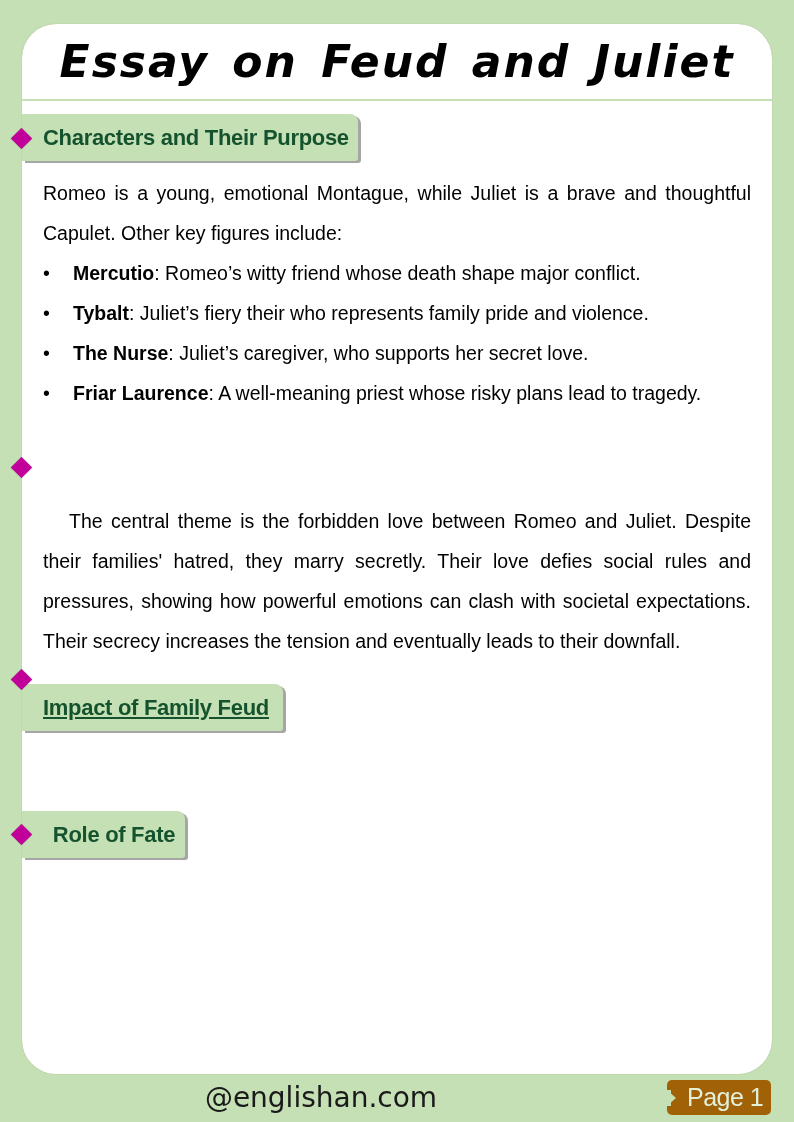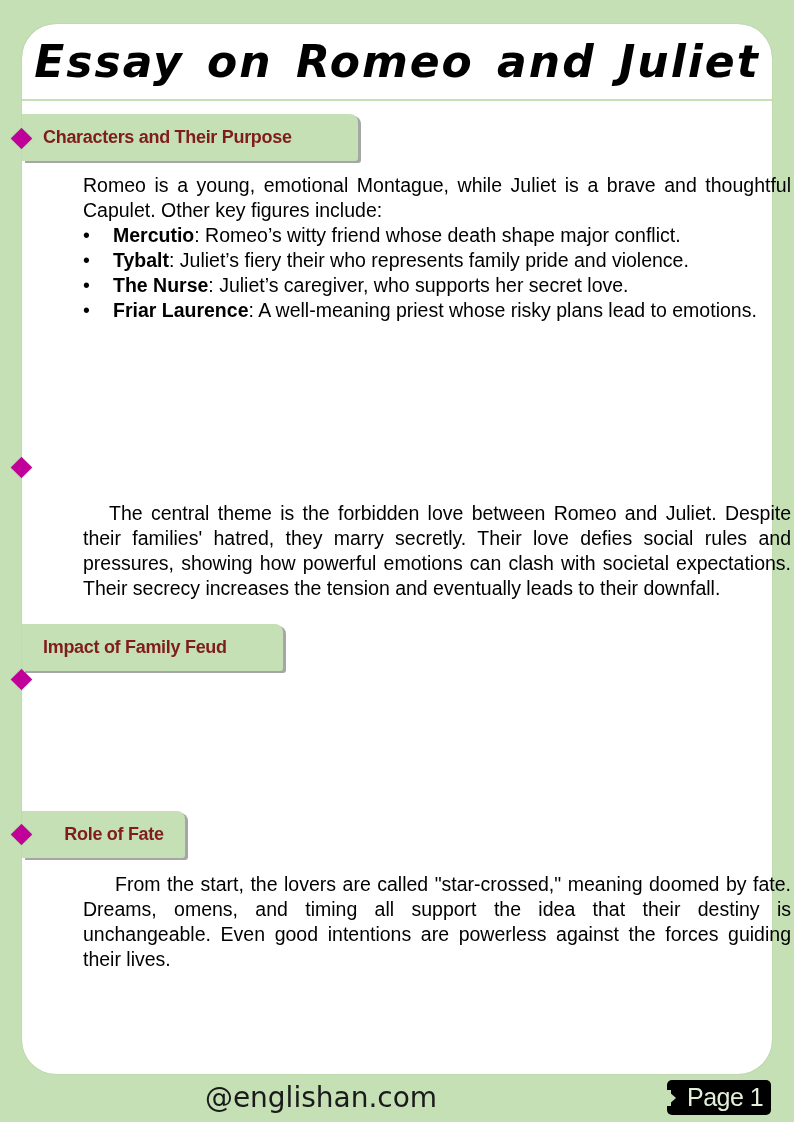--- a/index.html
+++ b/index.html
@@ -43,44 +43,43 @@
     .section-header {
       position: absolute;
       left: 22px;
       height: 47px;
       background: #c5e0b4;
       border-top-right-radius: 8px;
       border-bottom-right-radius: 3px;
       box-shadow: 3px 2px 0 #a6a6a6;
       font-family: "Liberation Sans", sans-serif;
       font-weight: bold;
-      font-size: 18px;
-      color: #7f1d1d;
+      font-size: 22px;
+      color: #14532d;
       line-height: 47px;
       padding-left: 21px;
       letter-spacing: -0.3px;
     }
     .diamond {
       position: absolute;
       left: 14px;
       width: 15px; height: 15px;
       background: #c00099;
       transform: rotate(45deg);
       box-shadow: 0 0 1px rgba(120,0,90,0.6);
     }
     .body-text {
       position: absolute;
       left: 43px;
       width: 708px;
       font-family: "Liberation Sans", sans-serif;
       font-size: 19.5px;
-      line-height: 25px;
+      line-height: 40px;
       color: #000;
       text-align: justify;
-      margin-left: 40px;
     }
     .body-text p { margin: 0; }
     .indent { text-indent: 26px; }
     .indent-sm { text-indent: 32px; }
     .bullet-list { list-style: none; }
     .bullet-list li {
       position: relative;
       padding-left: 30px;
       text-align: justify;
     }
@@ -96,21 +95,21 @@
       text-align: center;
       font-family: "DejaVu Sans", sans-serif;
       font-size: 28px;
       line-height: 42px;
       color: #1a1a1a;
     }
     .page-badge {
       position: absolute;
       left: 667px; top: 1080px;
       width: 104px; height: 35px;
-      background: #000000;
+      background: #a16207;
       border-radius: 5px;
       color: #e2f0d9;
       font-family: "Liberation Sans", sans-serif;
       font-size: 25px;
       line-height: 35px;
       padding-left: 20px;
       letter-spacing: -0.5px;
     }
     .page-badge .notch {
       position: absolute;
@@ -126,21 +125,21 @@
       width: 4px; height: 16px;
       background: #c5e0b4;
     }
   </style>
 </head>
 <body>
 
 <div class="page">
   <div class="card"></div>
 
-  <h1 class="title">Essay on Romeo and Juliet</h1>
+  <h1 class="title">Essay on Feud and Juliet</h1>
   <div class="title-divider"></div>
 
   <div class="section-header" style="top:114px; width:336px;">
     <span>Characters and Their Purpose</span>
   </div>
   <div class="diamond" style="top:131px;"></div>
 
   <div class="body-text" style="top:173px;">
     <p>Romeo is a young, emotional Montague, while Juliet is a brave and thoughtful Capulet. Other key figures include:</p>
     <ul class="bullet-list">
@@ -151,45 +150,42 @@
       <li>
         <span class="dot">•</span>
         <b>Tybalt</b><span>: Juliet’s fiery their who represents family pride and violence.</span>
       </li>
       <li>
         <span class="dot">•</span>
         <b>The Nurse</b><span>: Juliet’s caregiver, who supports her secret love.</span>
       </li>
       <li>
         <span class="dot">•</span>
-        <b>Friar Laurence</b><span>: A well-meaning priest whose risky plans lead to emotions.</span>
+        <b>Friar Laurence</b><span>: A well-meaning priest whose risky plans lead to tragedy.</span>
       </li>
     </ul>
   </div>
 
   <div class="diamond" style="top:460px;"></div>
 
   <div class="body-text" style="top:501px;">
     <p class="indent">The central theme is the forbidden love between Romeo and Juliet. Despite their families' hatred, they marry secretly. Their love defies social rules and pressures, showing how powerful emotions can clash with societal expectations. Their secrecy increases the tension and eventually leads to their downfall.</p>
   </div>
 
-  <div class="section-header" style="top:624px; width:261px;">
+  <div class="section-header" style="top:684px; width:261px;text-decoration:underline;">
     <span>Impact of Family Feud</span>
   </div>
   <div class="diamond" style="top:672px;"></div>
 
 
   <div class="section-header" style="top:811px; width:163px;text-align:center;">
     <span>Role of Fate</span>
   </div>
   <div class="diamond" style="top:827px;"></div>
 
-  <div class="body-text" style="top:872px;">
-    <p class="indent-sm">From the start, the lovers are called "star-crossed," meaning doomed by fate. Dreams, omens, and timing all support the idea that their destiny is unchangeable. Even good intentions are powerless against the forces guiding their lives.</p>
-  </div>
 
   <div class="footer-site">@englishan.com</div>
   <div class="page-badge">
     <span class="notch-inner"></span>
     <span class="notch"></span>
     <span>Page 1</span>
   </div>
 </div>
 
 </body></html>

